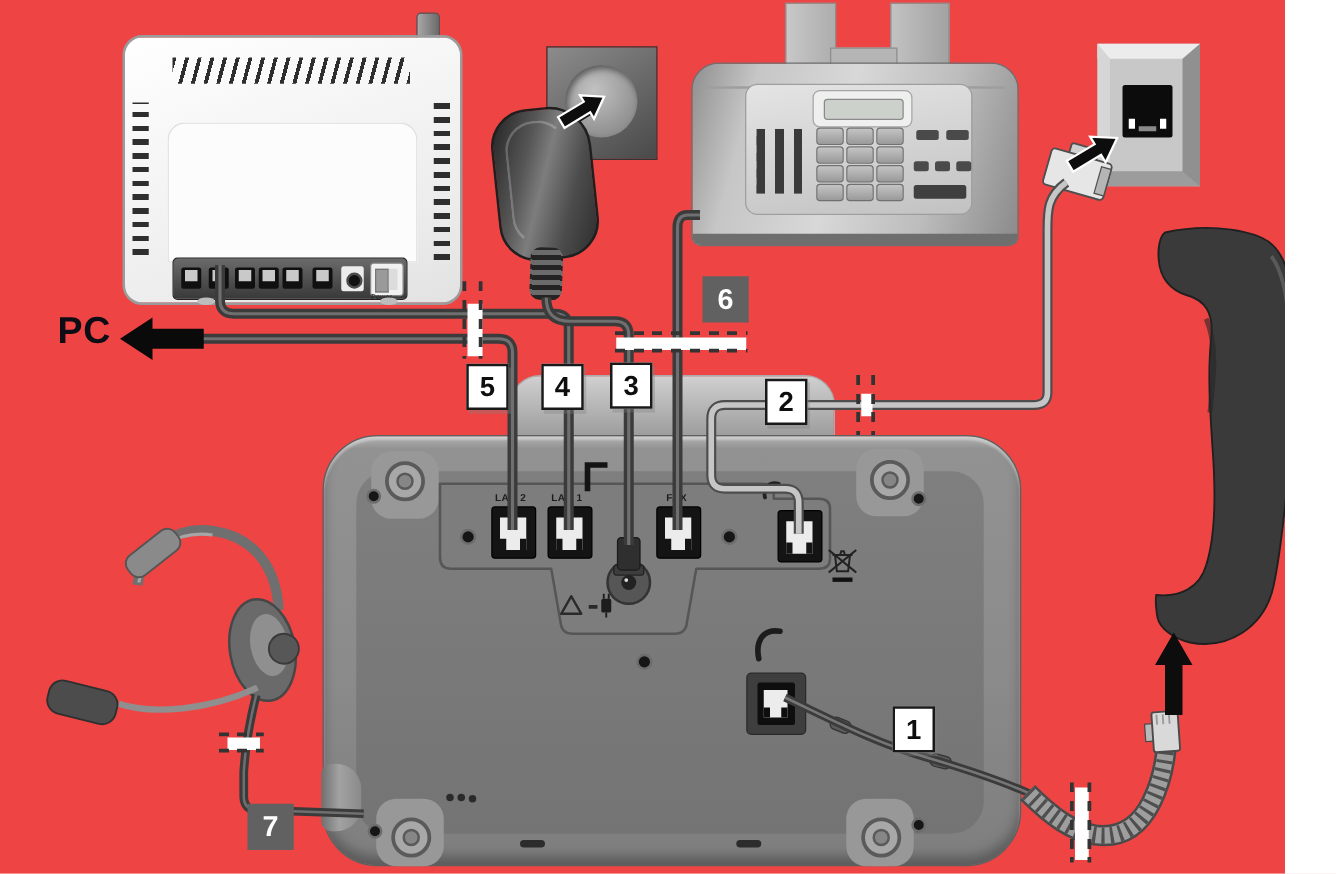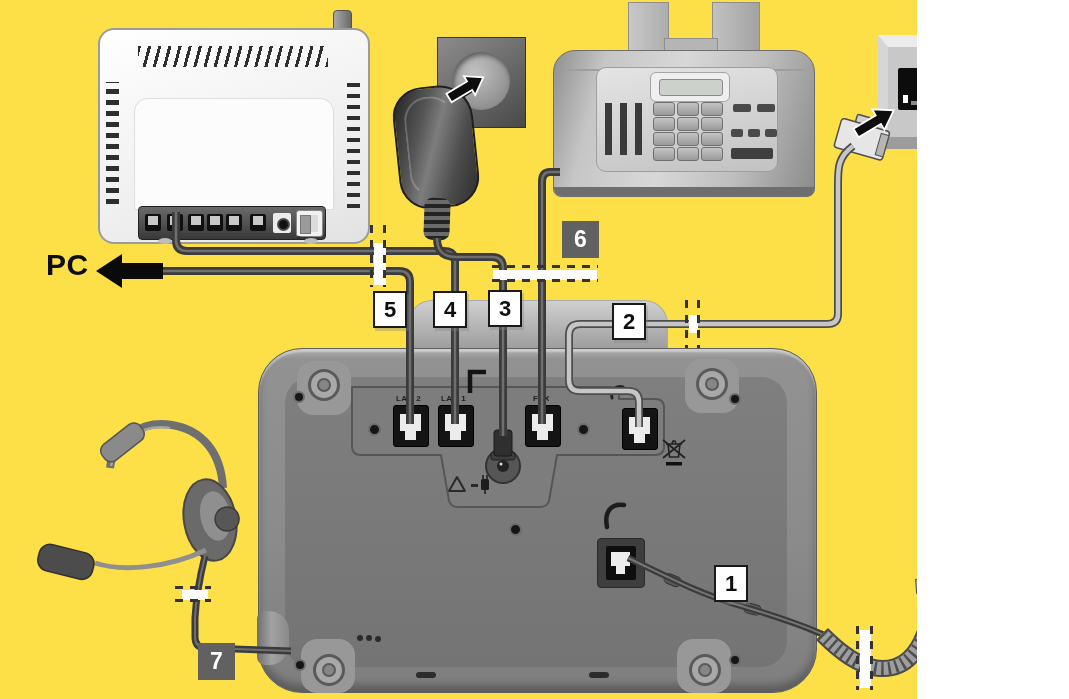--- a/index.html
+++ b/index.html
@@ -1,16 +1,16 @@
 <!DOCTYPE html>
 <html><head>
 <meta charset="utf-8">
 <style>
   html,body{margin:0;padding:0;background:#fff;}
-  #canvas{position:relative;width:917px;height:699px;background:#fde047;overflow:hidden;
+  #canvas{position:relative;width:1028px;height:699px;background:#ef4444;overflow:hidden;
           font-family:"Liberation Sans",sans-serif;}
   .abs{position:absolute;}
   svg.layer{position:absolute;left:0;top:0;pointer-events:none;}
   
   .co{position:absolute;display:flex;align-items:center;justify-content:center;
       font:700 22px "Liberation Sans",sans-serif;}
   .co.light{width:30px;height:33px;background:#fff;border:2.5px solid #191919;color:#0e0e0e;
             box-shadow:2px 3px 0 rgba(130,130,130,.35);}
   .co.dark{width:37px;height:37px;background:#616161;color:#fff;font-size:23px;}
   

